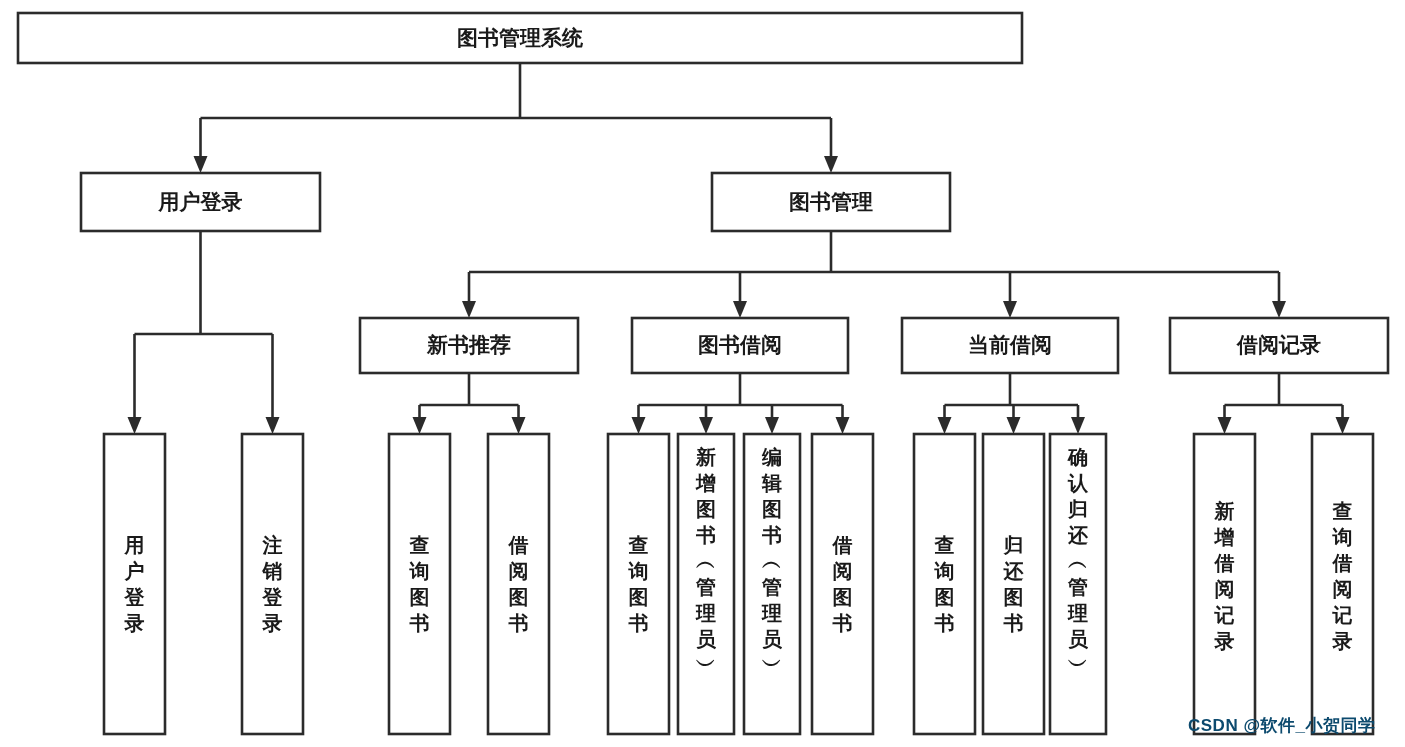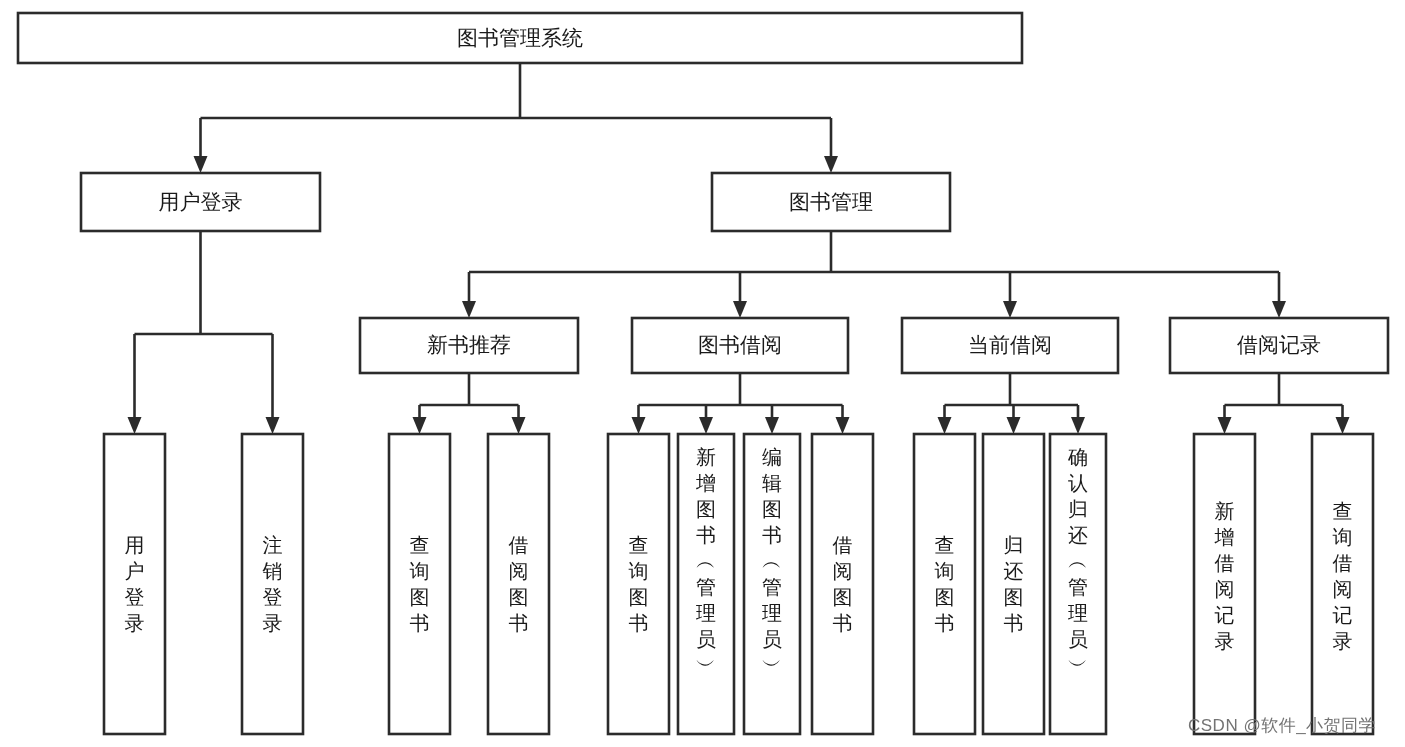--- a/index.html
+++ b/index.html
@@ -11,20 +11,21 @@
     width: 1405px;
     height: 747px;
     font-family: "Liberation Sans", "DejaVu Sans", sans-serif;
     overflow: hidden;
   }
   #diagram-root {
     position: relative;
     width: 1215px;
     height: 747px;
     background: #ffffff;
+    font-weight: bold;
   }
   svg#diagram-svg {
     position: absolute;
     left: 0;
     top: 0;
     width: 1405px;
     height: 747px;
   }
   .node-box {
     fill: #ffffff;
@@ -66,21 +67,21 @@
   .leaf-label span.ch {
     display: block;
     height: 26px;
   }
   .watermark {
     position: absolute;
     left: 1188px;
     top: 714px;
     font-family: "Liberation Sans", "DejaVu Sans", sans-serif;
     font-size: 17px;
-    color: #737373;
+    color: #0c4a6e;
     letter-spacing: 0.5px;
     white-space: nowrap;
     pointer-events: none;
   }
 </style>
 </head>
 <body>
 
 <div id="diagram-root">
 

